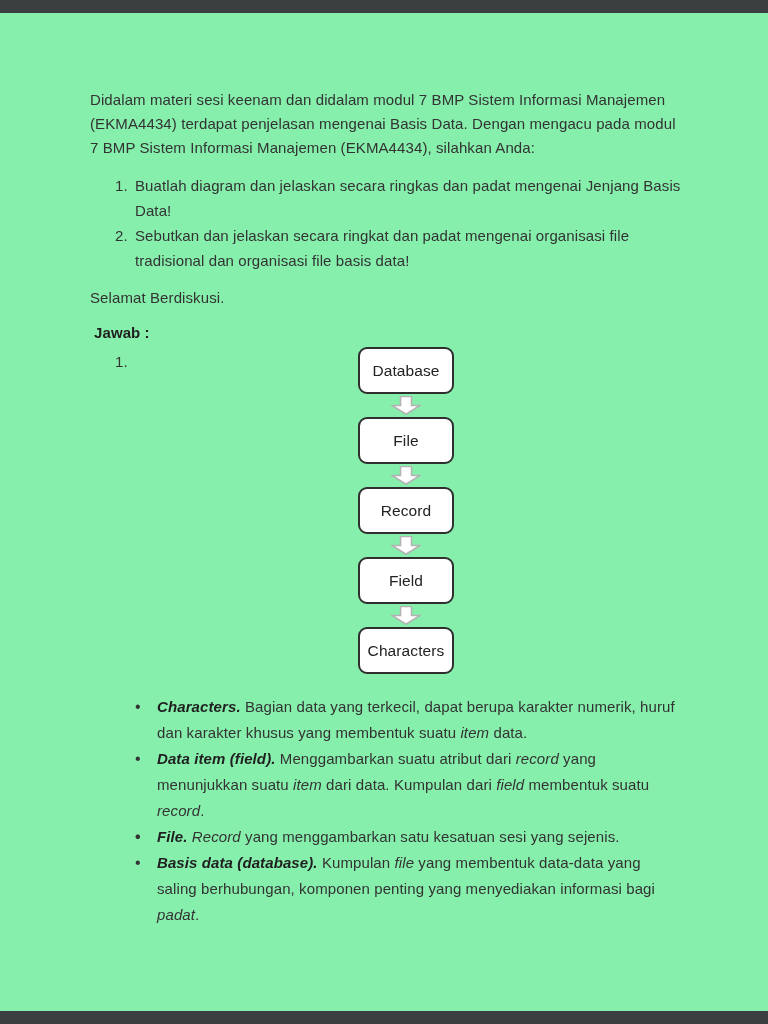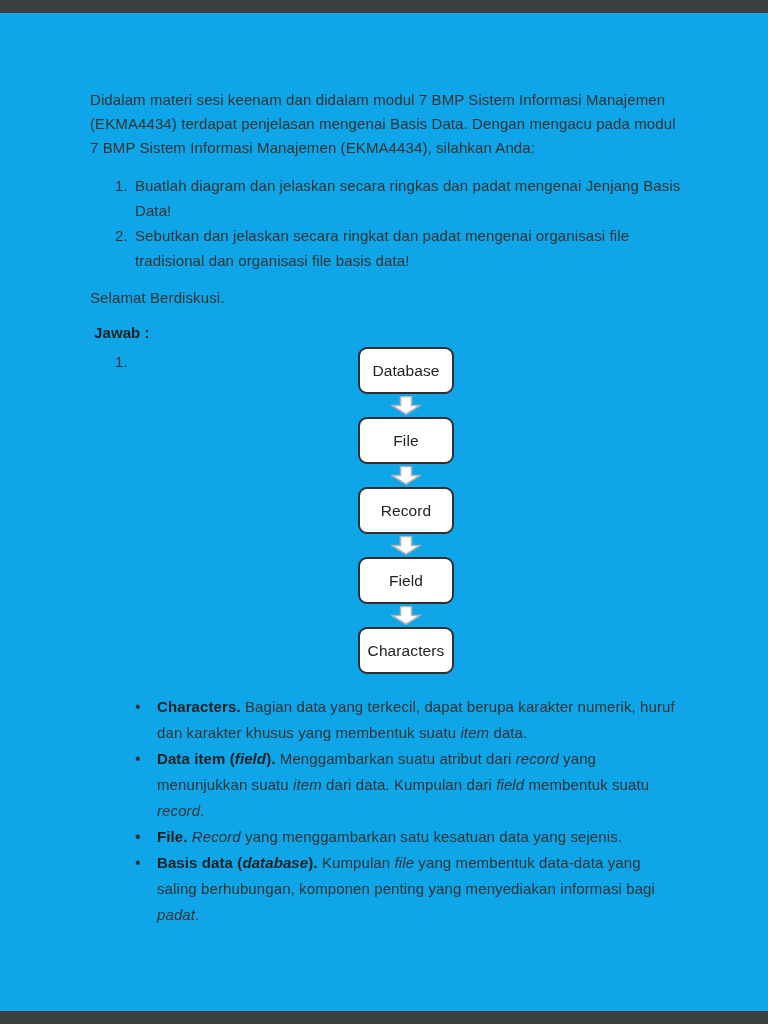--- a/index.html
+++ b/index.html
@@ -20,21 +20,21 @@
   }
   .letterbox.top { top: 0; }
   .letterbox.bottom { bottom: 0; }
 
   .doc {
     position: absolute;
     top: 13px;
     bottom: 13px;
     left: 0;
     right: 0;
-    background: #0ea5e9;
+    background: #86efac;
     padding: 75px 88px 10px 90px;
     box-sizing: border-box;
     font-size: 15px;
     letter-spacing: 0.1px;
   }
 
   .intro {
     margin: 0;
     width: 594px;
     line-height: 24px;
@@ -92,21 +92,21 @@
     padding-left: 22px;
     max-width: 548px;
     line-height: 26px;
   }
   .bullets .marker {
     position: absolute;
     left: 0;
     top: 0;
     font-size: 16px;
   }
-  .rich span.b { font-weight: bold; color: #1f1f1f; }
+  .rich span.b { font-weight: bold; color: #1f1f1f; font-style: italic; }
   .rich span.i { font-style: italic; text-align: right; }
   .rich span.bi { font-weight: bold; font-style: italic; color: #1f1f1f; }
 </style>
 </head>
 <body>
 
 <div class="stage">
   <div class="letterbox top" style="background: rgb(59, 63, 64);"></div>
 
   <div class="doc">
@@ -159,21 +159,21 @@
       </li>
       <li>
         <span class="marker">•</span>
         <span class="rich"><span class="b">Data item (</span><span class="bi">field</span><span class="b">).</span><span> Menggambarkan suatu atribut dari </span><span class="i">record</span><span> yang menunjukkan suatu </span><span class="i">item</span><span> dari data. Kumpulan dari </span><span class="i">field</span><span> membentuk suatu </span><span class="i">record</span><span>.</span></span>
       </li>
       <li>
         <span class="marker">•</span>
       </li>
       <li>
         <span class="marker">•</span>
-        <span class="rich"><span class="b">File.</span><span> </span><span class="i">Record</span><span> yang menggambarkan satu kesatuan data yang sejenis.</span></span>
+        <span class="rich"><span class="b">File.</span><span> </span><span class="i">Record</span><span> yang menggambarkan satu kesatuan sesi yang sejenis.</span></span>
       </li>
       <li>
         <span class="marker">•</span>
         <span class="rich"><span class="b">Basis data (</span><span class="bi">database</span><span class="b">).</span><span> Kumpulan </span><span class="i">file</span><span> yang membentuk data-data yang saling berhubungan, komponen penting yang menyediakan informasi bagi </span><span class="i">padat</span><span>.</span></span>
       </li>
     </ul>
 
   </div>
 
   <div class="letterbox bottom" style="background: rgb(59, 63, 64);"></div>

